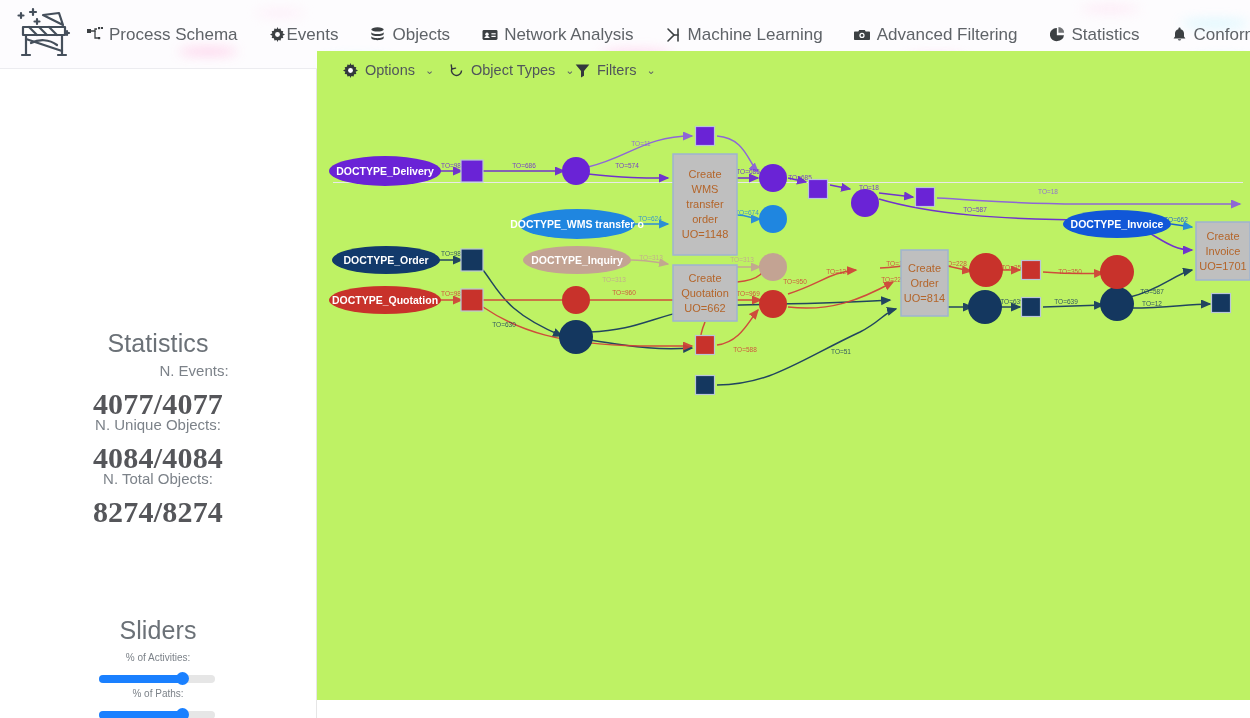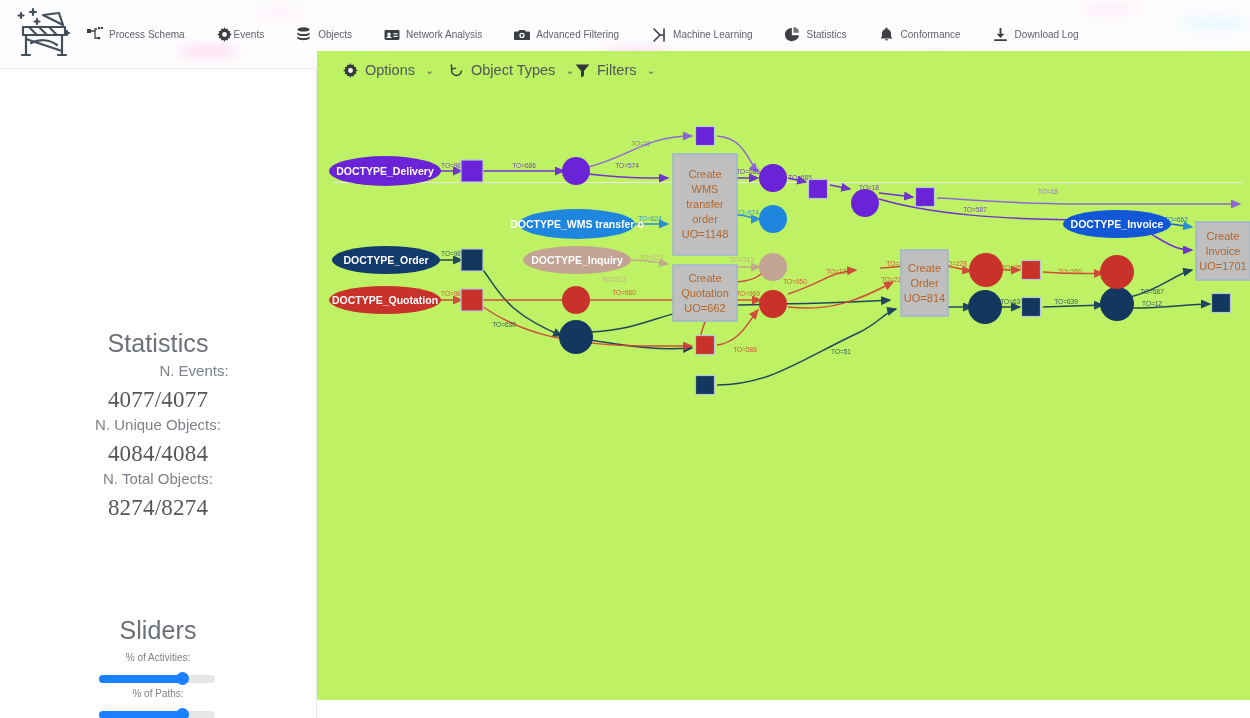--- a/index.html
+++ b/index.html
@@ -27,21 +27,21 @@
   .g7{left:1080px;top:6px;width:60px;height:6px;background:#ffd0ec;opacity:.55;}
   .g8{left:255px;top:10px;width:50px;height:6px;background:#ffd7f0;opacity:.5;}
 
   .logo{
     position:absolute;left:10px;top:2px;width:68px;height:64px;
     display:flex;align-items:center;justify-content:center;
   }
   .nav-items{position:absolute;left:86px;top:0;height:69px;display:flex;align-items:center;gap:0;}
   .nav-item{
     display:flex;align-items:center;gap:6px;
-    font-size:10px;color:#5f6368;white-space:nowrap;cursor:pointer;
+    font-size:17px;color:#5f6368;white-space:nowrap;cursor:pointer;
     padding:0 0 0 0;margin-right:31px;height:69px;
   }
   .nav-item .nlabel{line-height:1;}
   .nav-ico{display:inline-flex;align-items:center;justify-content:center;width:17px;height:17px;color:#3c4043;flex:none;}
   .nav-ico svg{display:block;}
   .caret{font-size:11px;color:#5f6368;margin-left:3px;}
   .nav-item.nogap{gap:1px;}
 
   
   .sidebar{
@@ -49,21 +49,21 @@
     background:#ffffff;border-right:1px solid #e6e6e6;box-sizing:border-box;
   }
   .side-inner{position:absolute;left:0;top:0;width:316px;}
   .sec-title{
     text-align:center;font-size:25px;color:#6b7177;font-weight:400;
     letter-spacing:.1px;
   }
   .stats-title{position:absolute;left:0;top:260px;width:316px;}
   .stat-label{text-align:center;font-size:15px;color:#7c8289;}
   .stat-value{
-    text-align:center;font-size:23px;color:#55565a;font-weight:400;
+    text-align:center;font-size:30px;color:#55565a;font-weight:700;
     font-family:"Liberation Serif", serif;letter-spacing:.2px;
   }
   .sl-1{position:absolute;left:0;top:293px;width:316px;margin-left:36px;}
   .sv-1{position:absolute;left:0;top:318px;width:316px;}
   .sl-2{position:absolute;left:0;top:347px;width:316px;}
   .sv-2{position:absolute;left:0;top:372px;width:316px;}
   .sl-3{position:absolute;left:0;top:401px;width:316px;}
   .sv-3{position:absolute;left:0;top:426px;width:316px;}
 
   .sliders-title{position:absolute;left:0;top:477px;width:316px;}
@@ -178,38 +178,38 @@
               <path d="M2.3 11c.4-1.4 1.5-2 2.7-2s2.3.6 2.7 2z" fill="#fdfcfe"></path>
               <rect x="9.4" y="6.2" width="4.3" height="1.2" fill="#fdfcfe"></rect>
               <rect x="9.4" y="8.8" width="4.3" height="1.2" fill="#fdfcfe"></rect>
             </svg>
         </span>
         <span class="nlabel">Network Analysis</span>
       </div>
 
       <div class="nav-item">
         <span class="nav-ico">
+          <svg width="16" height="16" viewBox="0 0 16 16" fill="none" stroke="#3c4043" stroke-width="1.6" stroke-linecap="round">
+              <path d="M3 2 L9 8 L3 14"></path>
+              <path d="M13 2 L13 14"></path>
+              <path d="M9 8 L13 8"></path>
+            </svg>
+        </span>
+        <span class="nlabel">Machine Learning</span>
+      </div>
+
+      <div class="nav-item">
+        <span class="nav-ico">
           <svg width="16" height="16" viewBox="0 0 16 16" fill="#3c4043">
               <path d="M5.2 3h5.6l.9 1.4H15c.55 0 1 .45 1 1V12c0 .55-.45 1-1 1H1c-.55 0-1-.45-1-1V5.4c0-.55.45-1 1-1h3.3z"></path>
               <circle cx="8" cy="8.4" r="2.6" fill="#fdfcfe"></circle>
               <circle cx="8" cy="8.4" r="1.3" fill="#3c4043"></circle>
             </svg>
         </span>
         <span class="nlabel">Advanced Filtering</span>
-      </div>
-
-      <div class="nav-item">
-        <span class="nav-ico">
-          <svg width="16" height="16" viewBox="0 0 16 16" fill="none" stroke="#3c4043" stroke-width="1.6" stroke-linecap="round">
-              <path d="M3 2 L9 8 L3 14"></path>
-              <path d="M13 2 L13 14"></path>
-              <path d="M9 8 L13 8"></path>
-            </svg>
-        </span>
-        <span class="nlabel">Machine Learning</span>
       </div>
 
       <div class="nav-item">
         <span class="nav-ico">
           <svg width="15" height="15" viewBox="0 0 16 16" fill="#3c4043">
               <path d="M7.3 1.1A7 7 0 108 15a7 7 0 006.9-6.3H7.3z"></path>
               <path d="M9 0v6.1h6.1A6.2 6.2 0 009 0z" opacity=".72"></path>
             </svg>
         </span>
         <span class="nlabel">Statistics</span>

